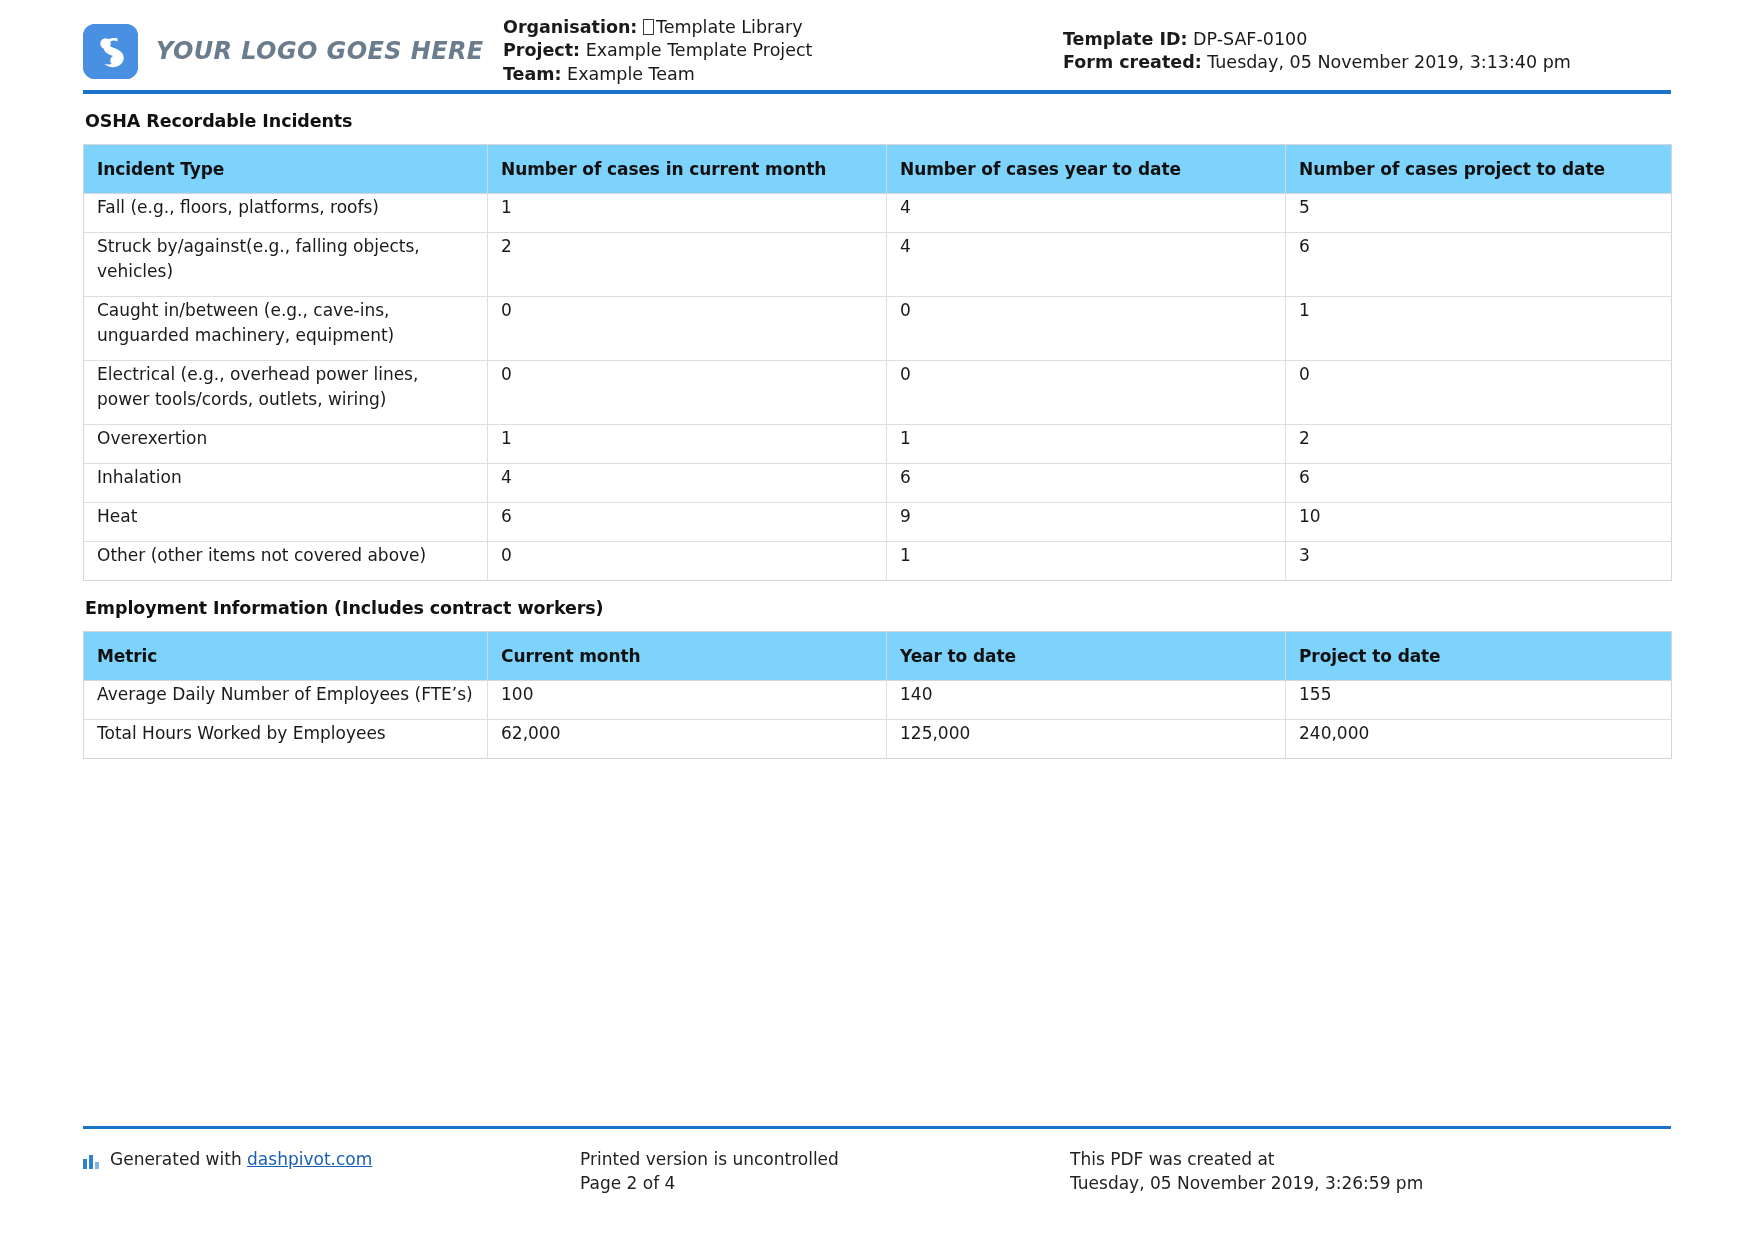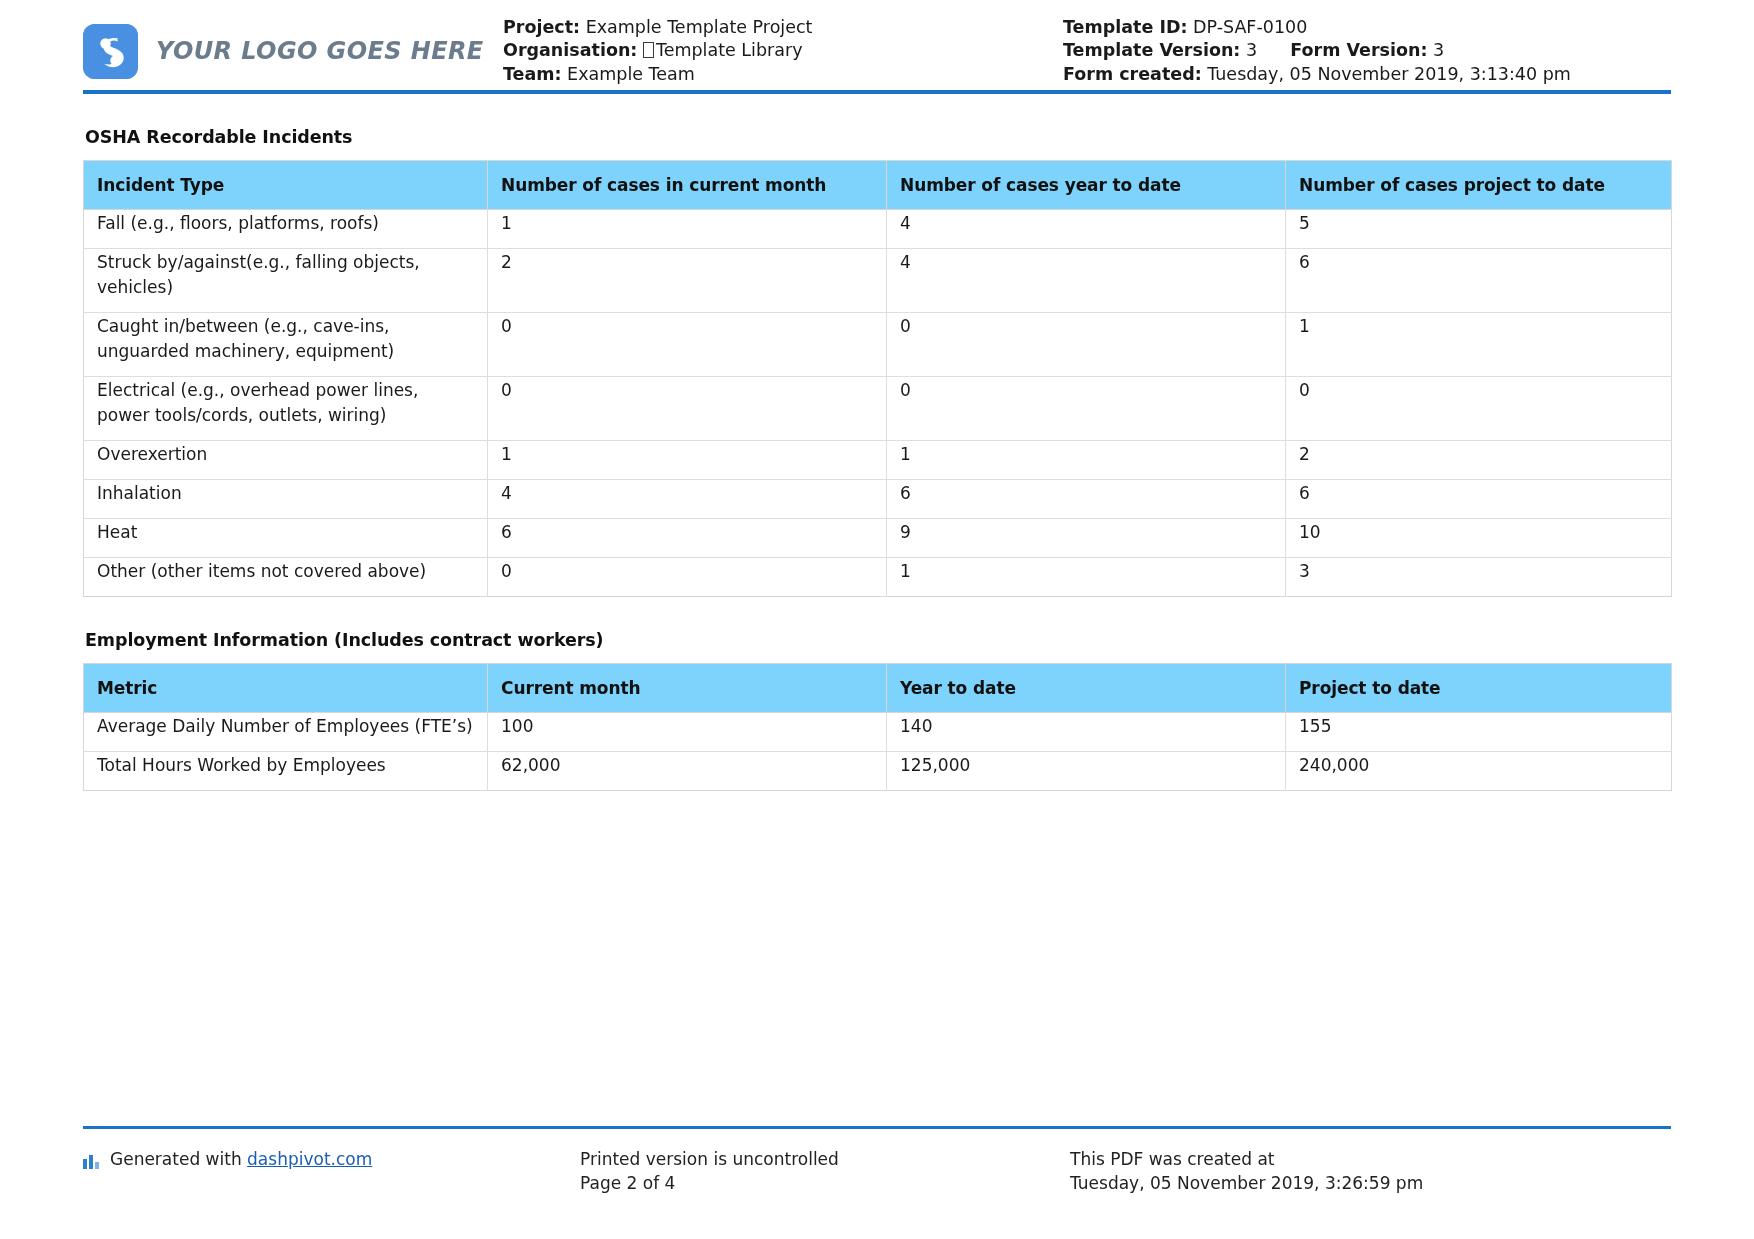--- a/index.html
+++ b/index.html
@@ -83,21 +83,21 @@
     height: 4px;
     background: #1a73c8;
     margin-top: 4px;
   }
 
   
   .section-title {
     font-family: "DejaVu Sans", sans-serif;
     font-weight: bold;
     font-size: 17.5px;
-    margin: 33px 0 13px 2px;
+    margin: 17px 0 13px 2px;
     color: #111111;
     letter-spacing: -0.1px;
   }
   table.grid {
     width: 100%;
     border-collapse: collapse;
     table-layout: fixed;
     border: 1px solid #d6d6d6;
   }
   table.grid col.c1 { width: 404px; }
@@ -183,44 +183,37 @@
                    C26.6 17 30.5 15.5 34.5 17.5 Z" fill="#ffffff"></path>
           <circle cx="22.5" cy="19.5" r="5.2" fill="#ffffff"></circle>
           <circle cx="32.5" cy="36.5" r="5.2" fill="#ffffff"></circle>
         </svg>
       </div>
       <div class="logo-text">YOUR LOGO GOES HERE</div>
     </div>
 
     <div class="meta-col left">
       <div class="meta-line">
+        <span class="meta-label">Organisation:</span>
+        <span class="tofu"></span><span class="meta-value">Template Library</span>
+      </div>
+      <div class="meta-line">
         <span class="meta-label">Project:</span>
         <span class="meta-value">Example Template Project</span>
       </div>
       <div class="meta-line">
-        <span class="meta-label">Organisation:</span>
-        <span class="tofu"></span><span class="meta-value">Template Library</span>
-      </div>
-      <div class="meta-line">
         <span class="meta-label">Team:</span>
         <span class="meta-value">Example Team</span>
       </div>
     </div>
 
     <div class="meta-col right">
       <div class="meta-line">
         <span class="meta-label">Template ID:</span>
         <span class="meta-value">DP-SAF-0100</span>
-      </div>
-      <div class="meta-line">
-        <span class="meta-label">Template Version:</span>
-        <span class="meta-value">3</span>
-        <span class="meta-gap"></span>
-        <span class="meta-label">Form Version:</span>
-        <span class="meta-value">3</span>
       </div>
       <div class="meta-line">
         <span class="meta-label">Form created:</span>
         <span class="meta-value">Tuesday, 05 November 2019, 3:13:40 pm</span>
       </div>
     </div>
   </div>
 
   <div class="rule-top"></div>
 

